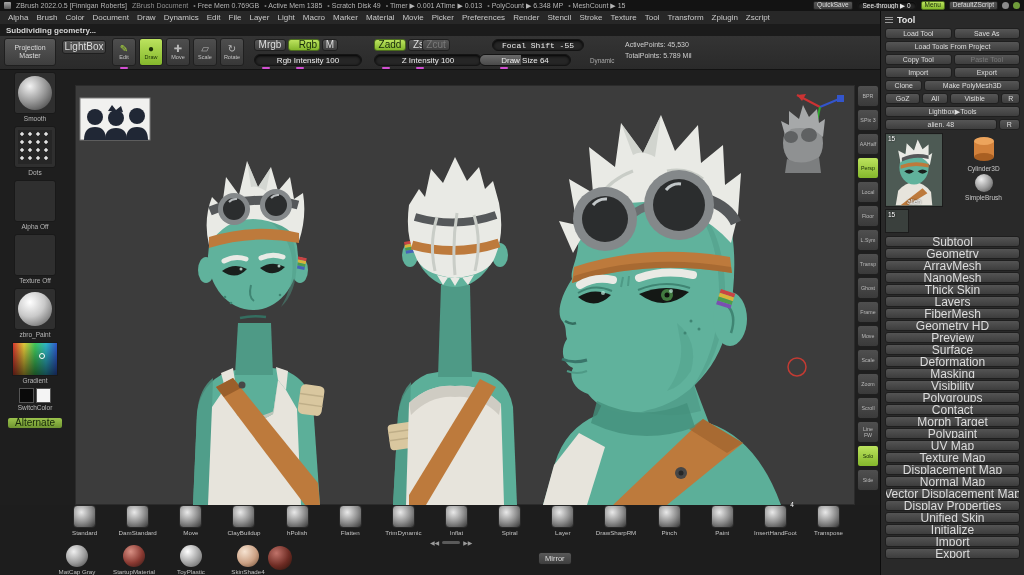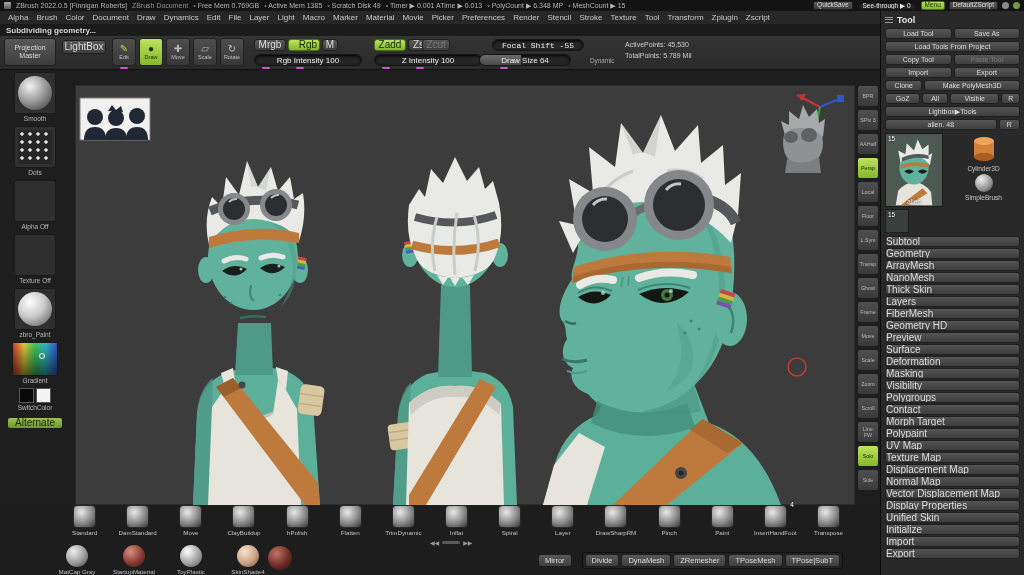--- a/index.html
+++ b/index.html
@@ -68,21 +68,21 @@
 .tp-thumbs{display:flex;gap:4px;margin-top:3px;}
 .tp-col-left{display:flex;flex-direction:column;gap:2px;}
 .tp-thumb-big{width:58px;height:74px;background:#49524d;border:1px solid #1c1c1c;position:relative;overflow:hidden;}
 .tp-thumb-small{width:24px;height:24px;background:#3a403d;border:1px solid #1c1c1c;position:relative;}
 .badge15{position:absolute;top:1px;left:2px;font-size:6.5px;color:#fff;text-shadow:0 0 2px #000;}
 .tp-thumb-label{position:absolute;bottom:1px;left:0;right:0;text-align:center;font-size:6.5px;color:#fff;text-shadow:0 0 2px #000;}
 .tp-col-right{flex:1;display:flex;flex-direction:column;align-items:center;gap:2px;padding-top:2px;}
 .cyl-label,.sb-label{font-size:6.5px;color:#c9c9c9;}
 .sb-icon{width:18px;height:18px;border-radius:50%;background:radial-gradient(circle at 35% 30%,#eee,#999 55%,#444);}
 .tp-sections{margin-top:3px;display:flex;flex-direction:column;gap:1px;}
-.section-btn{height:11px;font-size:10px;display:flex;align-items:center;justify-content:flex-start;background:linear-gradient(#545454,#3d3d3d);border:1px solid #1e1e1e;border-radius:3px;color:#dcdcdc;white-space:nowrap;overflow:hidden;}
+.section-btn{height:11px;font-size:12px;display:flex;align-items:center;justify-content:center;background:linear-gradient(#545454,#3d3d3d);border:1px solid #1e1e1e;border-radius:3px;color:#dcdcdc;white-space:nowrap;overflow:hidden;}
 
 .brushbar{position:absolute;top:505px;left:58px;width:797px;height:38px;display:flex;}
 .brush-item{flex:1;display:flex;flex-direction:column;align-items:center;position:relative;min-width:0;}
 .brush-icon{width:23px;height:23px;border-radius:4px;border:1px solid #292929;background:radial-gradient(circle at 35% 30%,#e9e9e9,#8f8f8f 52%,#3f3f3f 95%);}
 .brush-label{font-size:6.2px;color:#c2c2c2;margin-top:1px;white-space:nowrap;overflow:hidden;max-width:100%;}
 .badge{position:absolute;top:-4px;right:8px;font-size:6.5px;color:#fff;}
 .badge:empty{display:none;}
 .pager{position:absolute;top:539px;left:430px;display:flex;gap:3px;align-items:center;font-size:6px;color:#9a9a9a;}
 .pager-bar{width:18px;height:3px;background:#5a5a5a;border-radius:2px;}
 .matbar{position:absolute;top:545px;left:55px;display:flex;gap:13px;}
@@ -764,20 +764,13 @@
 
     <div class="mat-item m-skin">
       <div class="sphere"></div>
       <span class="mat-label">SkinShade4</span>
     </div>
   </div>
 <div class="extra-sphere"></div>
 
 <div class="actionbar">
   <div class="btn action-btn">Mirror</div>
-  <div class="action-group">
-    <div class="btn action-btn">Divide</div>
-    <div class="btn action-btn">DynaMesh</div>
-    <div class="btn action-btn">ZRemesher</div>
-    <div class="btn action-btn">TPoseMesh</div>
-    <div class="btn action-btn">TPose|SubT</div>
-  </div>
 </div>
 
 </body></html>

